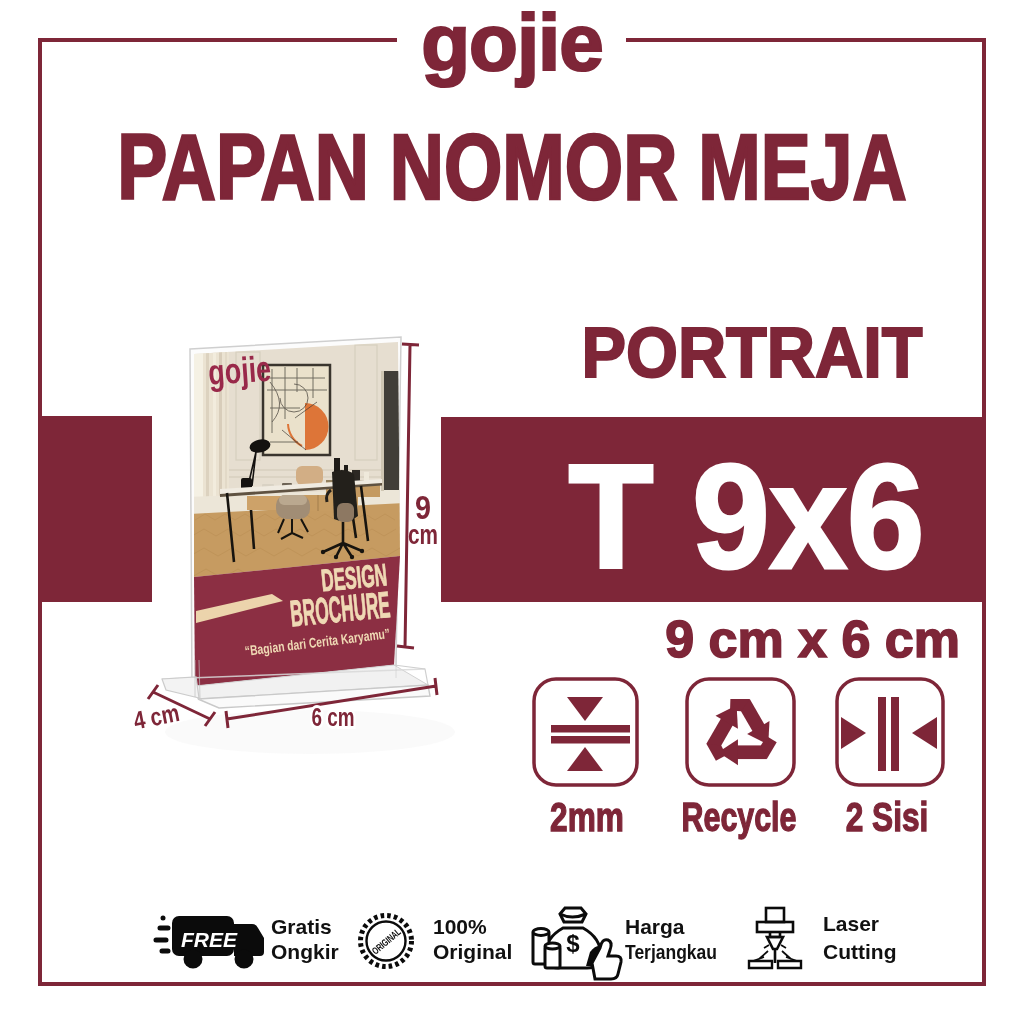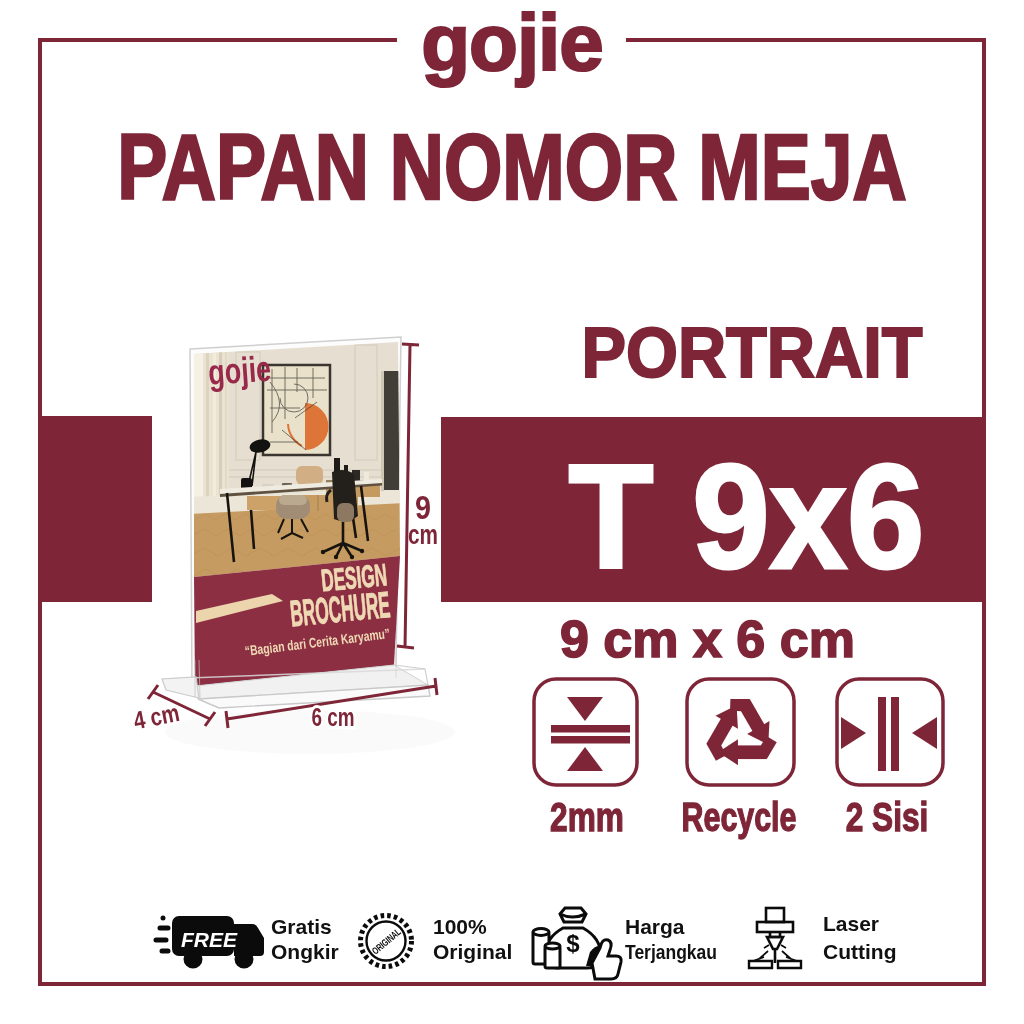--- a/index.html
+++ b/index.html
@@ -19,21 +19,21 @@
 <div class="abs mar" style="left:0;top:114px;width:1024px;text-align:center;font-size:93px;font-weight:bold;transform:scaleX(0.807);-webkit-text-stroke:2.6px #7E2638;">PAPAN NOMOR MEJA</div>
 
 <div class="abs" style="left:42px;top:416px;width:110px;height:186px;background:#7E2638;"></div>
 
 <div class="abs" style="left:441px;top:417px;width:543px;height:185px;background:#7E2638;"></div>
 
 <div class="abs mar" style="left:552px;top:312px;width:400px;text-align:center;font-size:71px;font-weight:bold;transform:scaleX(0.94);white-space:nowrap;-webkit-text-stroke:2px #7E2638;">PORTRAIT</div>
 
 <div class="abs" style="left:474px;top:432px;width:545px;text-align:center;color:#fff;font-size:148px;font-weight:bold;transform:scaleX(0.94);white-space:nowrap;-webkit-text-stroke:3px #fff;">T 9x6</div>
 
-<div class="abs mar" style="left:560px;top:609px;width:400px;text-align:left;font-size:52px;font-weight:bold;white-space:nowrap;-webkit-text-stroke:1.6px #7E2638;">9 cm x 6 cm</div>
+<div class="abs mar" style="left:560px;top:609px;width:400px;text-align:right;font-size:52px;font-weight:bold;white-space:nowrap;-webkit-text-stroke:1.6px #7E2638;">9 cm x 6 cm</div>
 
 <svg class="abs" style="left:0;top:0;" width="1024" height="1024" viewBox="0 0 1024 1024">
 
   <g stroke="#7E2638" fill="none" stroke-width="3.5">
     <rect x="534" y="679" width="103" height="106" rx="22"></rect>
     <rect x="687" y="679" width="107" height="106" rx="22"></rect>
     <rect x="837" y="679" width="106" height="106" rx="22"></rect>
   </g>
 
   <g fill="#7E2638">

